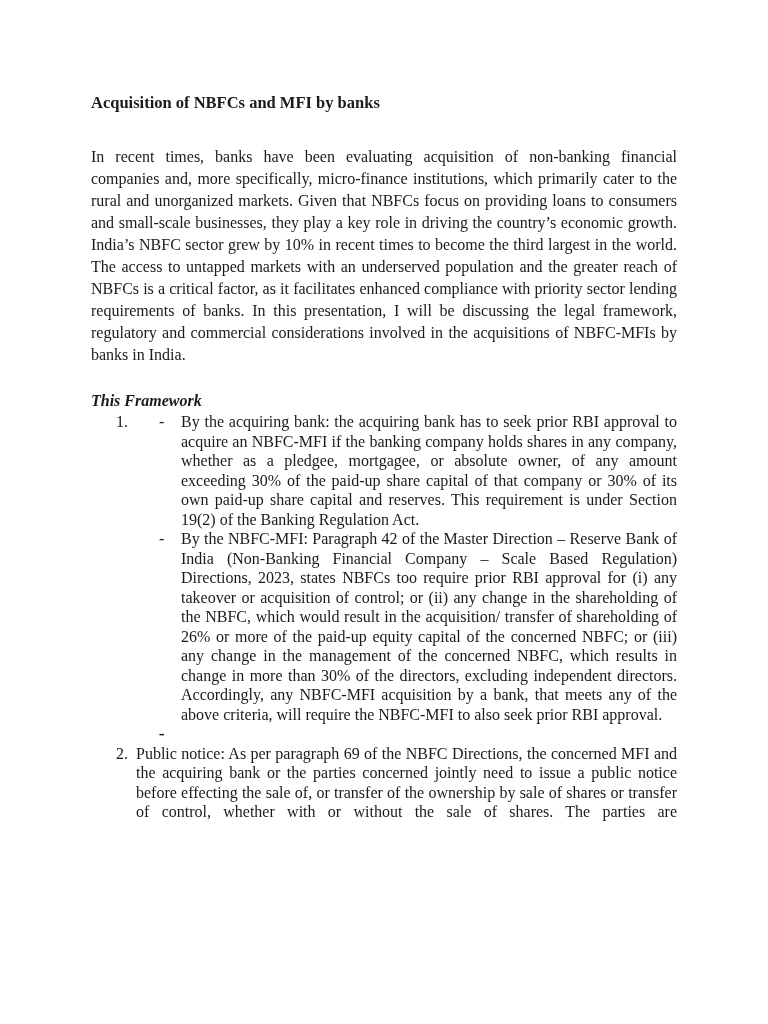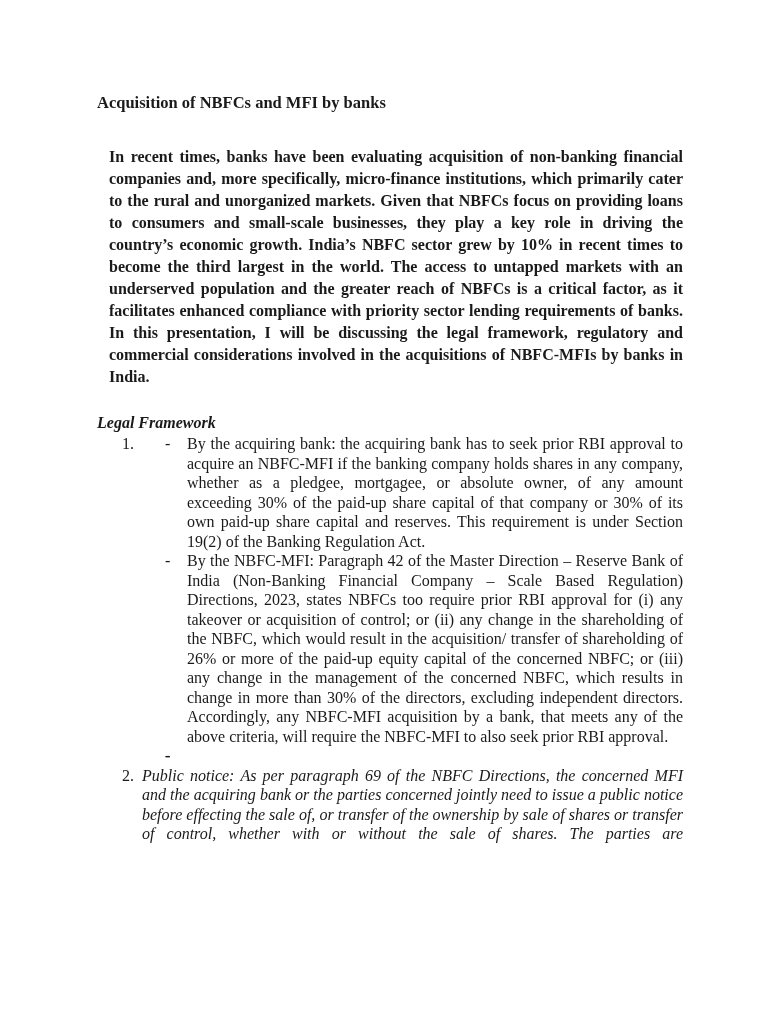--- a/index.html
+++ b/index.html
@@ -11,36 +11,35 @@
       width: 768px;
       height: 1024px;
       overflow: hidden;
       position: relative;
       font-family: "Liberation Serif", "DejaVu Serif", serif;
       color: #1a1a1a;
       font-size: 16px;
     }
     .page {
       position: absolute;
-      left: 97px;
+      left: 91px;
       top: 92px;
       width: 586px;
     }
     .title {
       font-weight: bold;
       font-size: 16.5px;
       line-height: 22px;
       margin: 0 0 32px 0;
     }
     .para {
       text-align: justify;
       line-height: 22px;
-      margin: 0 0 24px 12px;
+      margin: 0 0 24px 0;
       text-align-last: left;
-      font-weight: bold;
     }
     .section-heading {
       font-weight: bold;
       font-style: italic;
       line-height: 22px;
       margin: 0;
     }
     ol.numbered {
       list-style: none;
       margin: 0;
@@ -82,21 +81,21 @@
     }
   </style>
 </head>
 <body>
 
 <div class="page">
   <h1 class="title">Acquisition of NBFCs and MFI by banks</h1>
 
   <p class="para">In recent times, banks have been evaluating acquisition of non-banking financial companies and, more specifically, micro-finance institutions, which primarily cater to the rural and unorganized markets. Given that NBFCs focus on providing loans to consumers and small-scale businesses, they play a key role in driving the country’s economic growth. India’s NBFC sector grew by 10% in recent times to become the third largest in the world. The access to untapped markets with an underserved population and the greater reach of NBFCs is a critical factor, as it facilitates enhanced compliance with priority sector lending requirements of banks. In this presentation, I will be discussing the legal framework, regulatory and commercial considerations involved in the acquisitions of NBFC-MFIs by banks in India.</p>
 
-  <div class="section-heading">Legal Framework</div>
+  <div class="section-heading">This Framework</div>
 
   <ol class="numbered">
     <li>
       <span class="num-marker">1.</span>
       <ul class="dash-list">
         <li>
           <span class="dash-marker">-</span>
           <span>By the acquiring bank: the acquiring bank has to seek prior RBI approval to acquire an NBFC-MFI if the banking company holds shares in any company, whether as a pledgee, mortgagee, or absolute owner, of any amount exceeding 30% of the paid-up share capital of that company or 30% of its own paid-up share capital and reserves. This requirement is under Section 19(2) of the Banking Regulation Act.</span>
         </li>
         <li>
@@ -107,16 +106,16 @@
           <span class="dash-marker">-</span>
         </li>
         <li class="empty-dash">
           <span class="dash-marker">-</span>
           <span></span>
         </li>
       </ul>
     </li>
     <li>
       <span class="num-marker">2.</span>
-      <div class="item-text" style="text-align-last: justify; font-style: italic;">Public notice: As per paragraph 69 of the NBFC Directions, the concerned MFI and the acquiring bank or the parties concerned jointly need to issue a public notice before effecting the sale of, or transfer of the ownership by sale of shares or transfer of control, whether with or without the sale of shares. The parties are</div>
+      <div class="item-text" style="text-align-last: justify;">Public notice: As per paragraph 69 of the NBFC Directions, the concerned MFI and the acquiring bank or the parties concerned jointly need to issue a public notice before effecting the sale of, or transfer of the ownership by sale of shares or transfer of control, whether with or without the sale of shares. The parties are</div>
     </li>
   </ol>
 </div>
 
 </body></html>

